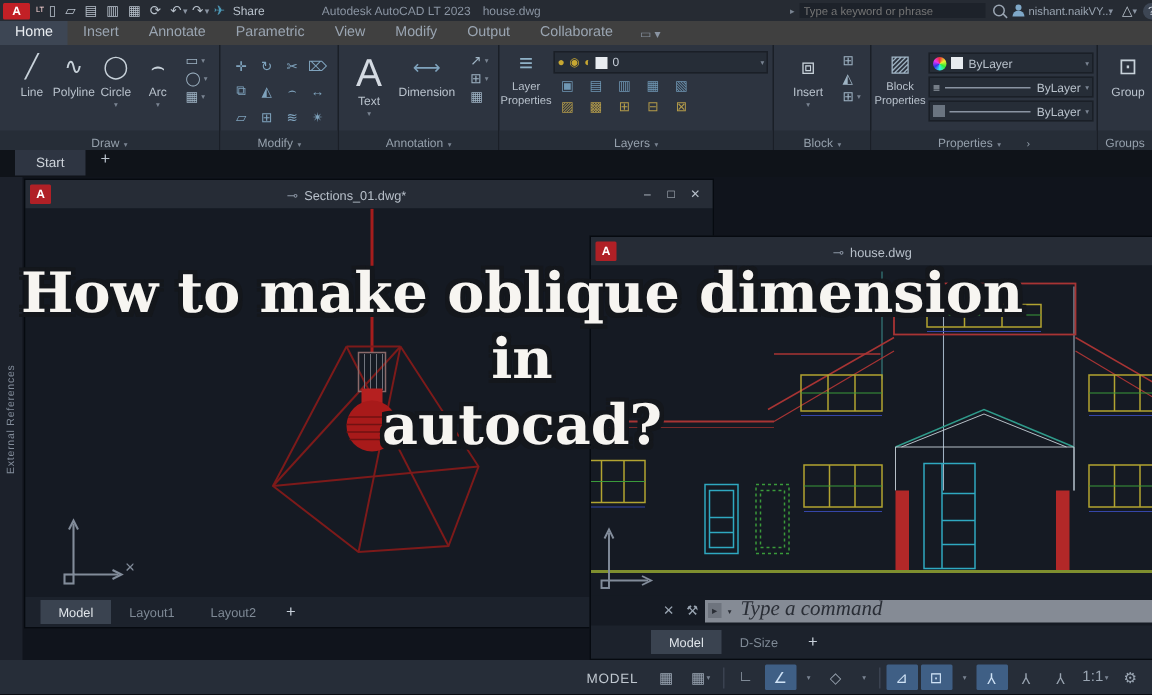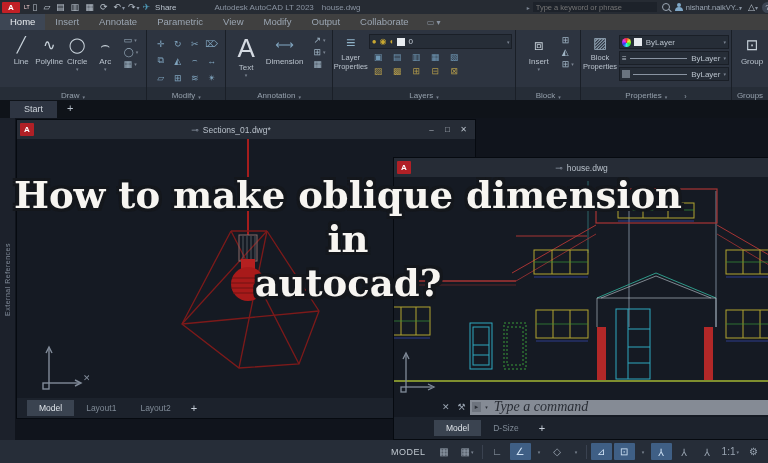--- a/index.html
+++ b/index.html
@@ -66,21 +66,21 @@
   .prop-big{display:flex;flex-direction:column;align-items:center;width:38px;font-size:7.5px;color:#b9c2cc;text-align:center;}
   .prop-big .bico{font-size:15px;color:#9fb4c4;height:20px;line-height:20px;}
   .prop-rows{display:flex;flex-direction:column;gap:2px;flex:1;padding:2px 2px 0 0;}
   .prow{display:flex;align-items:center;gap:3px;background:#262d37;border:1px solid #1a1f27;
         height:12px;font-size:8px;color:#b9c2cc;padding:0 2px;}
   .wheel{width:9px;height:9px;border-radius:50%;background:conic-gradient(#e33,#ee3,#3e3,#3ee,#33e,#e3e,#e33);}
   .pline{flex:1;height:1px;background:#8a94a2;}
   .prow .val{min-width:30px;text-align:right;}
   
   .filetabs{position:absolute;left:0;top:100px;width:768px;height:18px;background:#0f1319;
-            display:flex;align-items:center;font-size:9px;color:#cdd3da;}
+            display:flex;align-items:flex-start;font-size:9px;color:#cdd3da;}
   .ftab{background:#2e3542;padding:3px 14px 4px;margin-left:10px;}
   .fplus{color:#b9c2cc;font-size:11px;margin-left:10px;padding-bottom:2px;}
   
   .workspace{position:absolute;left:0;top:118px;width:768px;height:322px;background:#10141c;}
   .palette{position:absolute;left:0;top:0;width:15px;height:322px;background:#1c212b;z-index:0;
            display:flex;align-items:center;justify-content:center;}
   .palette span{writing-mode:vertical-rl;transform:rotate(180deg);font-size:7px;color:#828c9a;letter-spacing:.5px;}
   .win{position:absolute;background:#151a23;border:1px solid #060a10;box-sizing:border-box;display:flex;flex-direction:column;}
   .win-left{left:16px;top:1px;width:460px;height:300px;z-index:1;}
   .win-right{left:393px;top:39px;width:377px;height:283px;z-index:2;}

